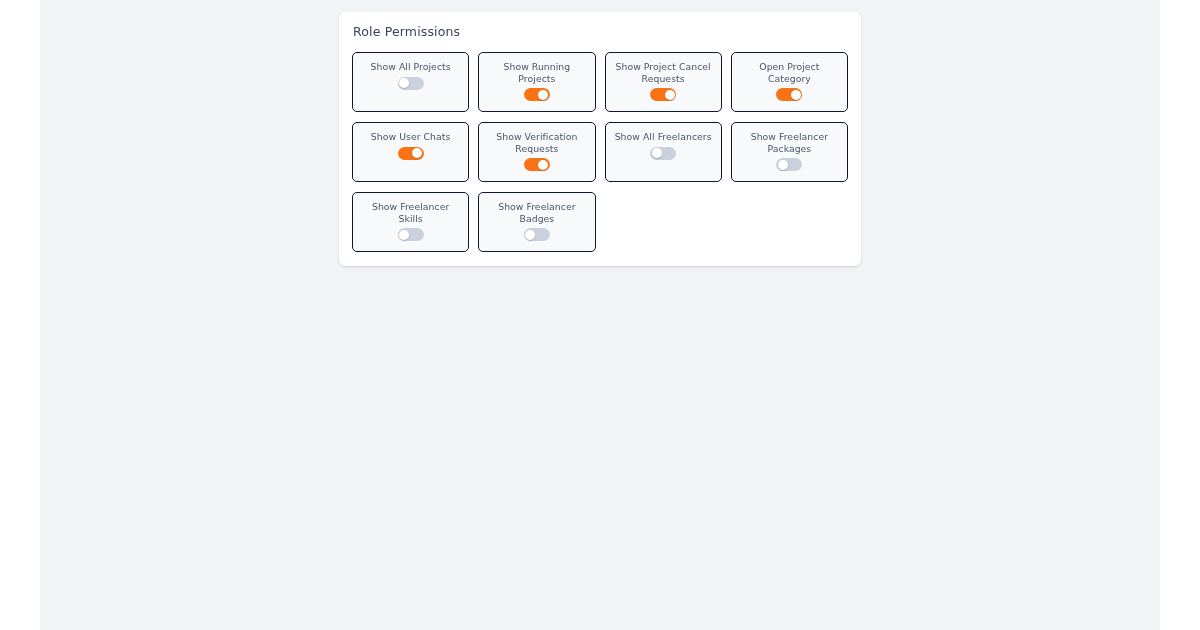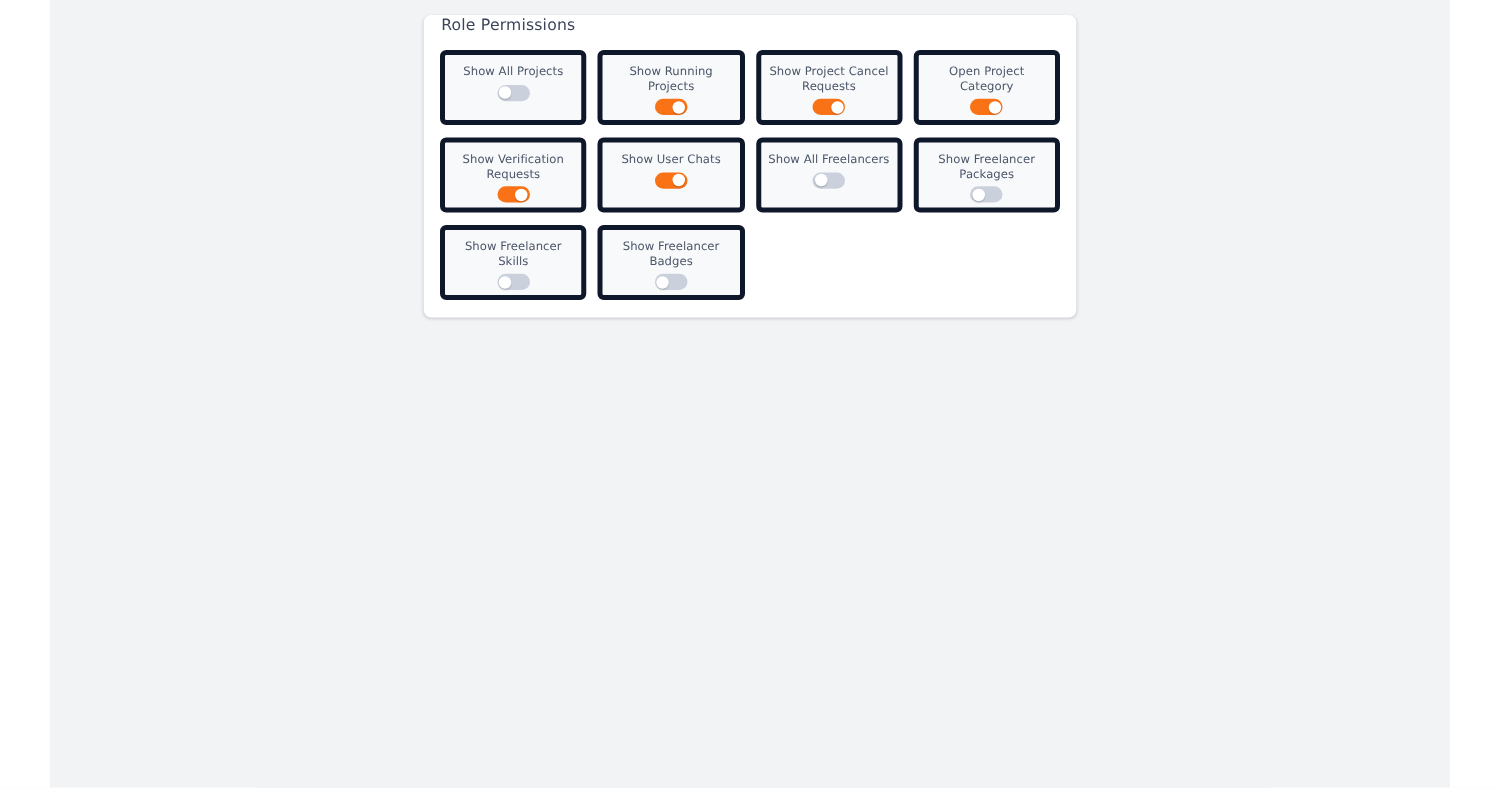--- a/index.html
+++ b/index.html
@@ -35,21 +35,21 @@
   
   .panel {
     position: absolute;
     left: 299px;      
     top: 12px;
     width: 522px;
     box-sizing: border-box;
     background: #ffffff;
     border-radius: 6px;
     box-shadow: 0 1px 3px rgba(16, 24, 40, 0.10), 0 1px 2px rgba(16, 24, 40, 0.06);
-    padding: 0 13px 14px 13px;
+    padding: 12px 13px 14px 13px;
   }
 
   .panel-title {
     font-size: 12.5px;
     line-height: 16px;
     color: #3b4559;
     font-weight: 400;
     margin: 0 0 12px 0;
     padding-left: 1px;
     letter-spacing: 0.15px;
@@ -57,21 +57,21 @@
 
   
   .perm-grid {
     display: grid;
     grid-template-columns: repeat(4, 1fr);
     gap: 10px 9px;
   }
 
   .perm-card {
     background: #f8f9fb;
-    border: 4px solid #0f172a;
+    border: 1px solid #0f172a;
     border-radius: 5px;
     height: 60px;
     box-sizing: border-box;
     display: flex;
     flex-direction: column;
     align-items: center;
     justify-content: flex-start;
     padding: 8px 6px 6px 6px;
   }
 
@@ -141,27 +141,27 @@
               <span class="knob"></span>
             </div>
           </div>
           <div class="perm-card">
             <div class="perm-label">Open Project Category</div>
             <div class="toggle on" role="switch" aria-checked="true">
               <span class="knob"></span>
             </div>
           </div>
           <div class="perm-card">
-            <div class="perm-label">Show Verification Requests</div>
+            <div class="perm-label">Show User Chats</div>
             <div class="toggle on" role="switch" aria-checked="true">
               <span class="knob"></span>
             </div>
           </div>
           <div class="perm-card">
-            <div class="perm-label">Show User Chats</div>
+            <div class="perm-label">Show Verification Requests</div>
             <div class="toggle on" role="switch" aria-checked="true">
               <span class="knob"></span>
             </div>
           </div>
           <div class="perm-card">
             <div class="perm-label">Show All Freelancers</div>
             <div class="toggle" role="switch" aria-checked="false">
               <span class="knob"></span>
             </div>
           </div>

